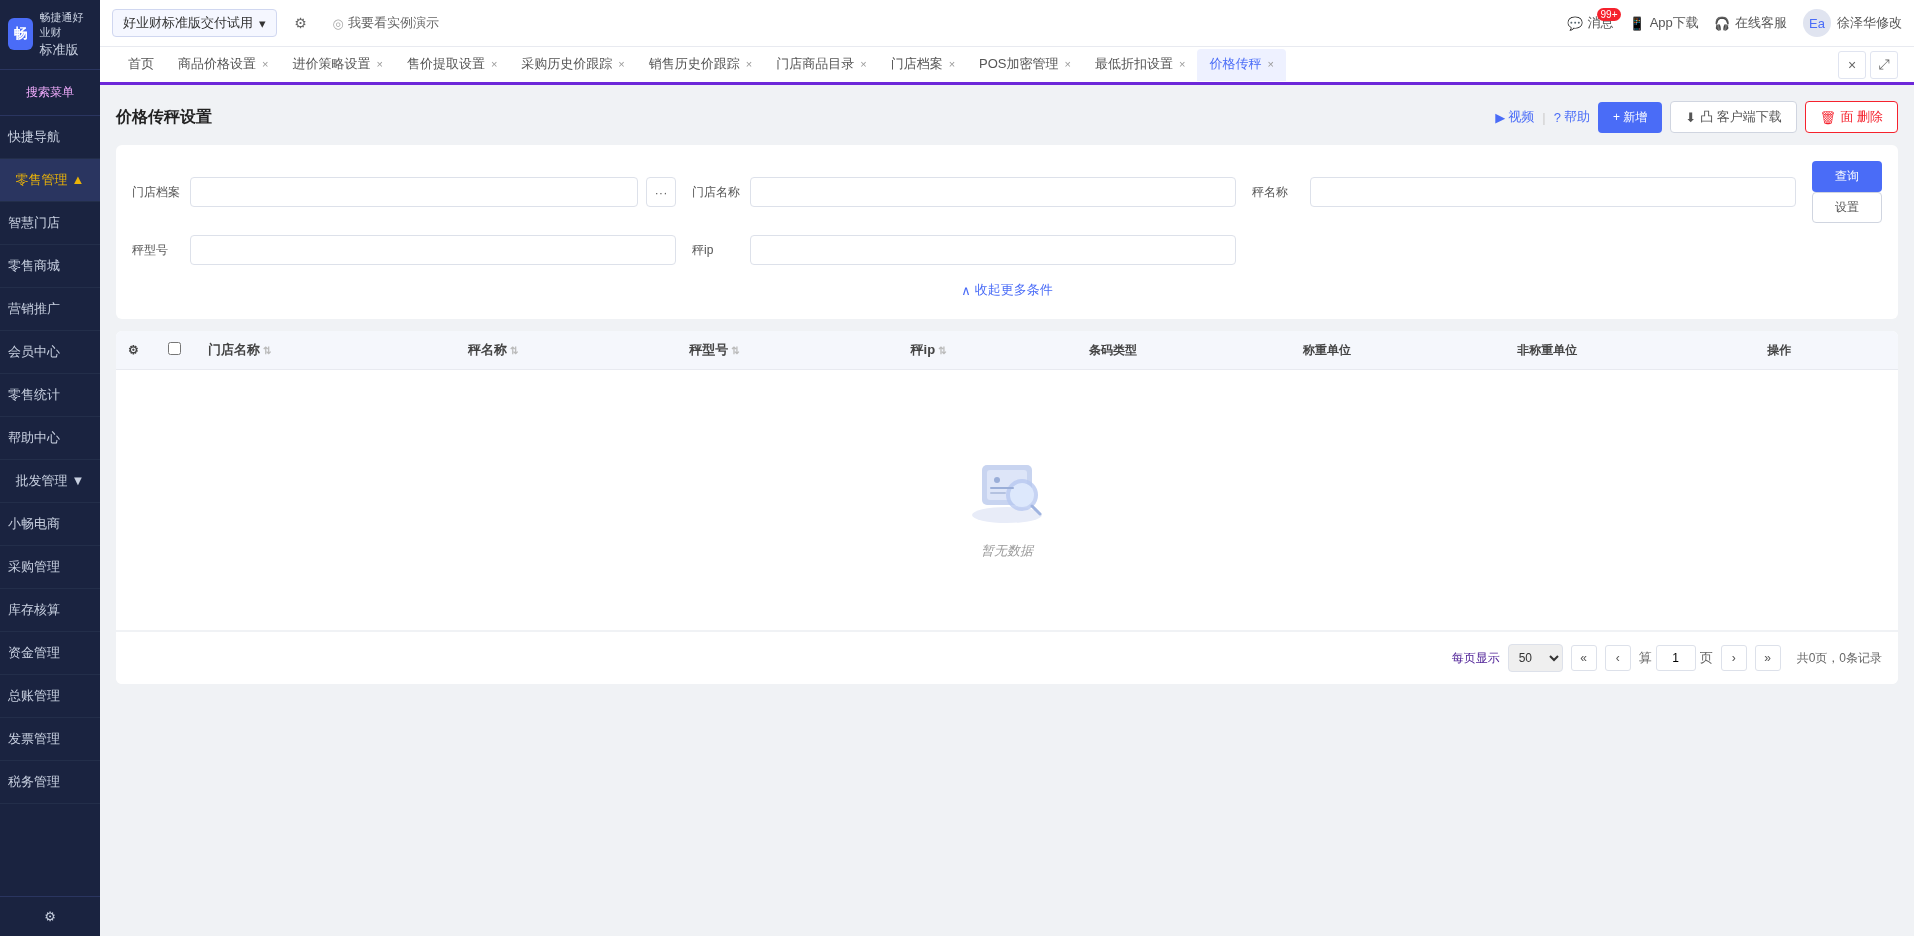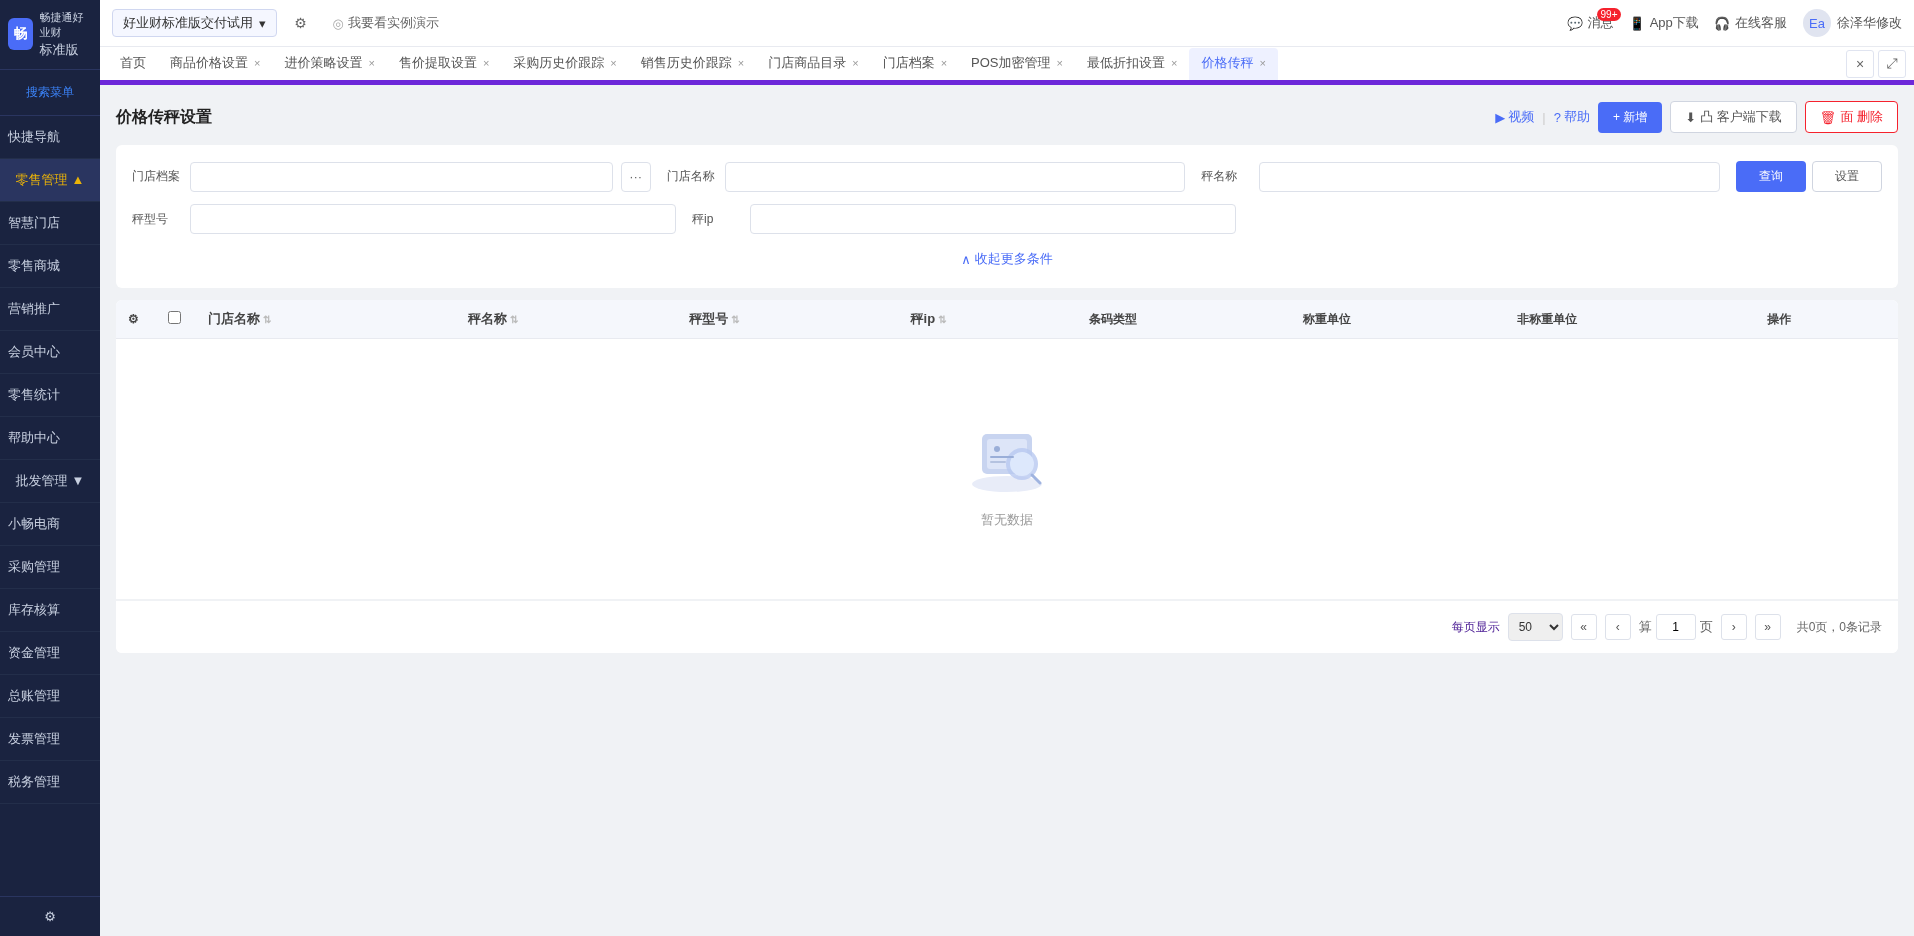--- a/index.html
+++ b/index.html
@@ -31,21 +31,21 @@
       display: flex; align-items: center; justify-content: center;
       color: white; font-size: 14px; font-weight: bold;
     }
     .sidebar-logo-text { font-size: 11px; color: #c8d0e0; line-height: 1.4; }
     .sidebar-search {
       padding: 8px;
       border-bottom: 1px solid #2a3560;
     }
     .sidebar-search-btn {
       width: 100%; padding: 6px 4px;
-      background: transparent; border: none; color: #3b82f6;
+      background: transparent; border: none; color: #f0abfc;
       cursor: pointer; font-size: 12px; text-align: center;
     }
     .sidebar-nav-item {
       padding: 12px 8px;
       color: #c8d0e0;
       cursor: pointer;
       text-align: center;
       font-size: 12px;
       border-bottom: 1px solid #232e4a;
       display: flex; align-items: center; justify-content: space-between;
@@ -124,24 +124,24 @@
       width: 28px; height: 28px;
       background: #e0e4f0;
       border-radius: 50%;
       display: flex; align-items: center; justify-content: center;
       font-size: 11px; color: #4a6cf7;
     }
 
     
     .tabbar {
       background: #fff;
-      border-bottom: 5px solid #6d28d9;
+      border-bottom: 3px solid #6d28d9;
       display: flex;
       align-items: center;
-      padding: 0 8px;
+      padding: 0 16px;
       height: 38px;
       overflow-x: auto;
       white-space: nowrap;
     }
     .tabbar::-webkit-scrollbar { height: 0; }
     .tab {
       display: inline-flex; align-items: center; gap: 4px;
       padding: 6px 12px;
       font-size: 12px;
       color: #555;
@@ -269,20 +269,21 @@
       font-weight: 600;
       border-bottom: 1px solid #e8eaf0;
       text-align: left;
       white-space: nowrap;
     }
     .data-table td {
       padding: 10px 8px;
       font-size: 12px;
       color: #555;
       border-bottom: 1px solid #f0f2f5;
+      font-style: italic;
     }
     .th-settings {
       width: 40px; text-align: center;
     }
     .th-checkbox { width: 40px; text-align: center; }
     .col-sortable { display: flex; align-items: center; gap: 3px; }
     .sort-icon { color: #bbb; font-size: 10px; }
 
     
     .empty-state {
@@ -529,21 +530,21 @@
           </button>
         </div>
         <div class="filter-item">
           <span class="filter-label">门店名称</span>
           <input class="filter-input" type="text" style="">
         </div>
         <div class="filter-item">
           <span class="filter-label">秤名称</span>
           <input class="filter-input" type="text" style="">
         </div>
-        <div style="display:flex;gap:6px;flex-shrink:0;">
+        <div style="display:flex;flex-direction:column;flex-shrink:0;">
           <button class="btn btn-primary" style="width:70px;justify-content:center;">查询</button>
           <button class="btn btn-default" style="width:70px;justify-content:center;">设置</button>
         </div>
       </div>
       <div class="filter-row">
         <div class="filter-item">
           <span class="filter-label">秤型号</span>
           <input class="filter-input" type="text" style="">
         </div>
         <div class="filter-item">

